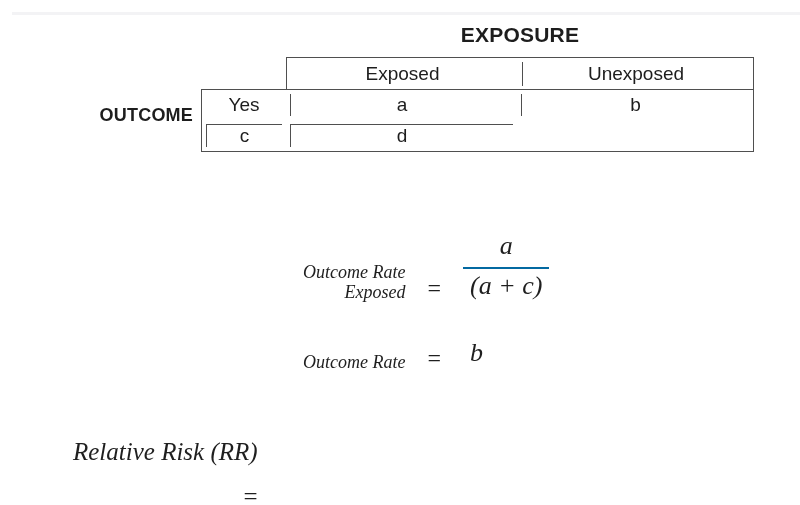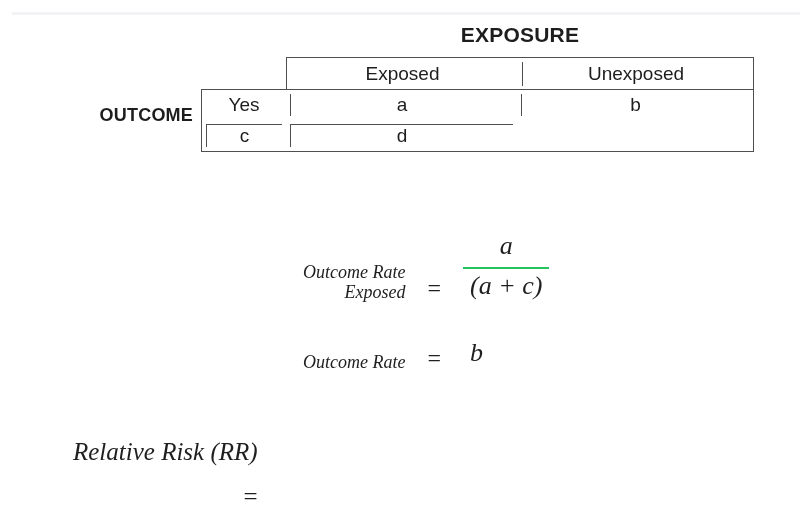--- a/index.html
+++ b/index.html
@@ -58,21 +58,21 @@
   .f2 { left: 283px; top: 319px; gap: 10px; }
   .f3 { left: 57px;  top: 422px; gap: 9px; flex-direction: column; }
 
   .flabel {
     font-style: italic; font-size: 18px; line-height: 16px;
     text-align: right; font-weight: 500;
   }
   .feq { font-size: 24px; padding-bottom: 2px; }
   .frac { text-align: center; font-style: italic; }
   .frac .num { font-size: 26px; line-height: 28px; padding: 0 7px 3px 7px; }
-  .frac .den { font-size: 26px; line-height: 28px; padding: 3px 7px 0 7px; border-top: 2px solid #22c55e; }
+  .frac .den { font-size: 26px; line-height: 28px; padding: 3px 7px 0 7px; border-top: 2px solid #0369a1; }
 
   .f3 .flabel-big { font-style: italic; font-size: 25px; white-space: nowrap; }
   .f3 .feq { font-size: 25px; }
   .f3 .frac .num, .f3 .frac .den { font-size: 25px; line-height: 29px; white-space: nowrap; }
 </style>
 </head>
 <body>
 
 <div class="edge edge-top"></div>
 <div class="edge edge-bottom"></div>

